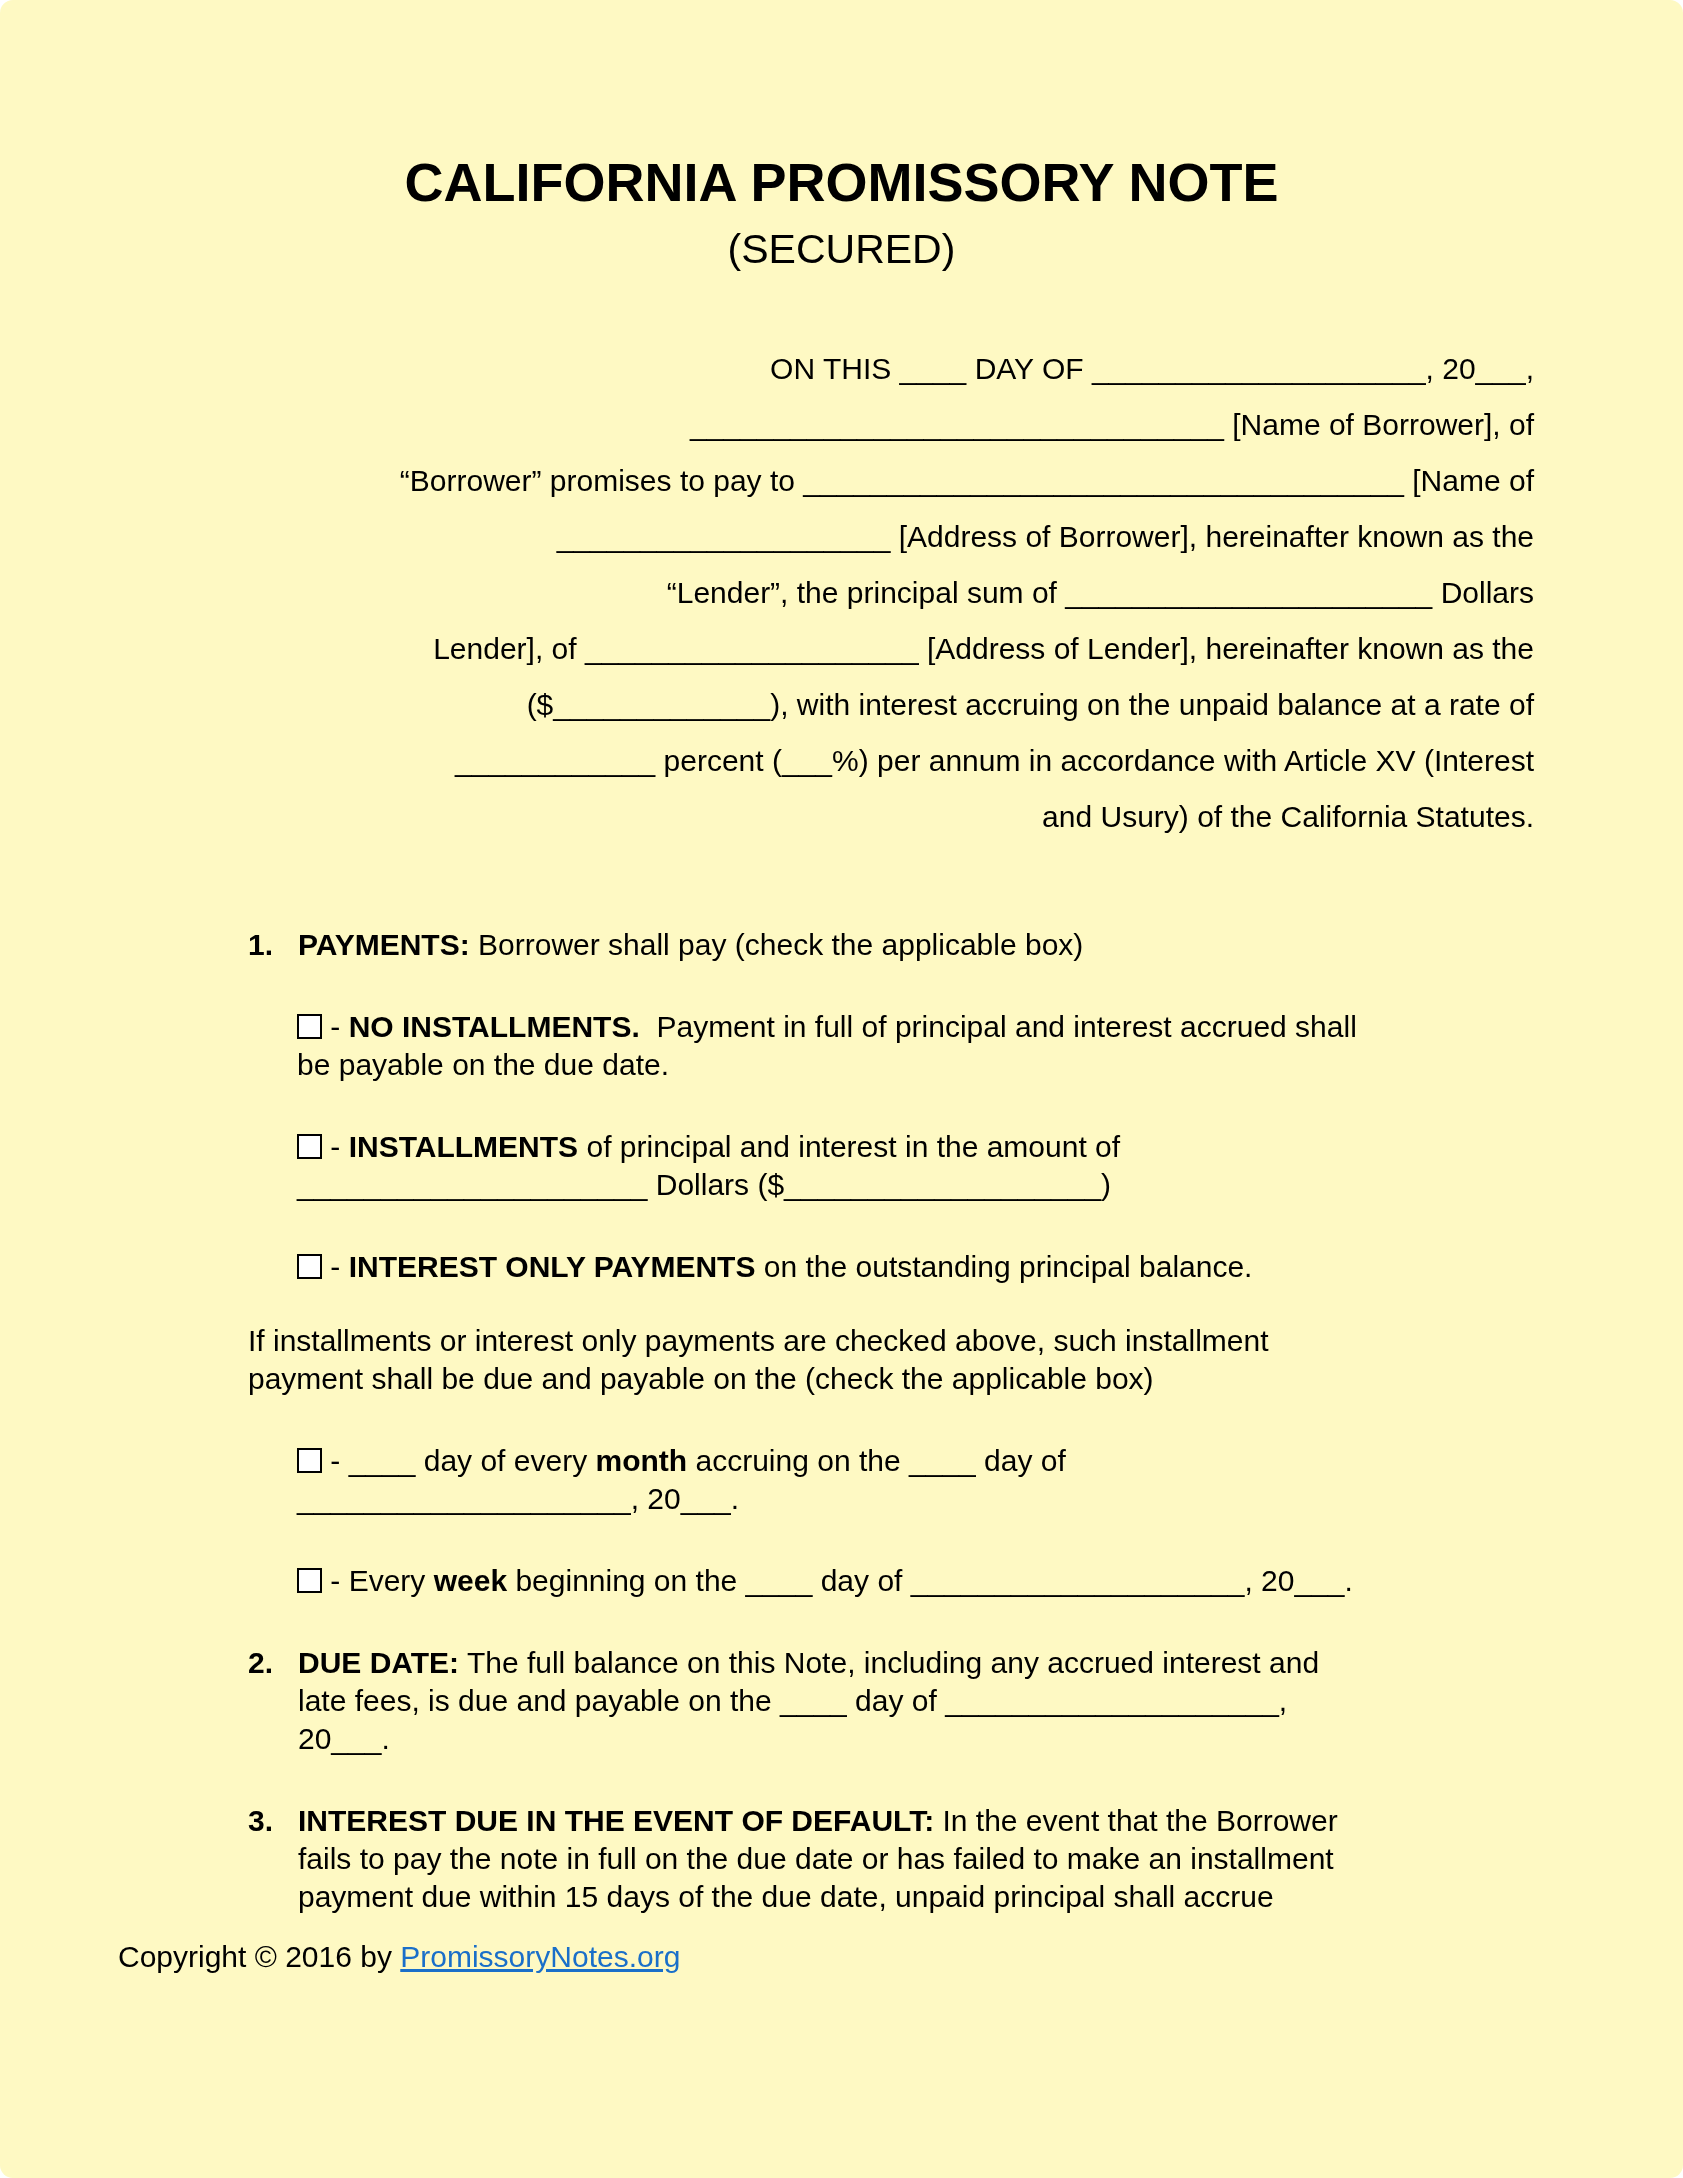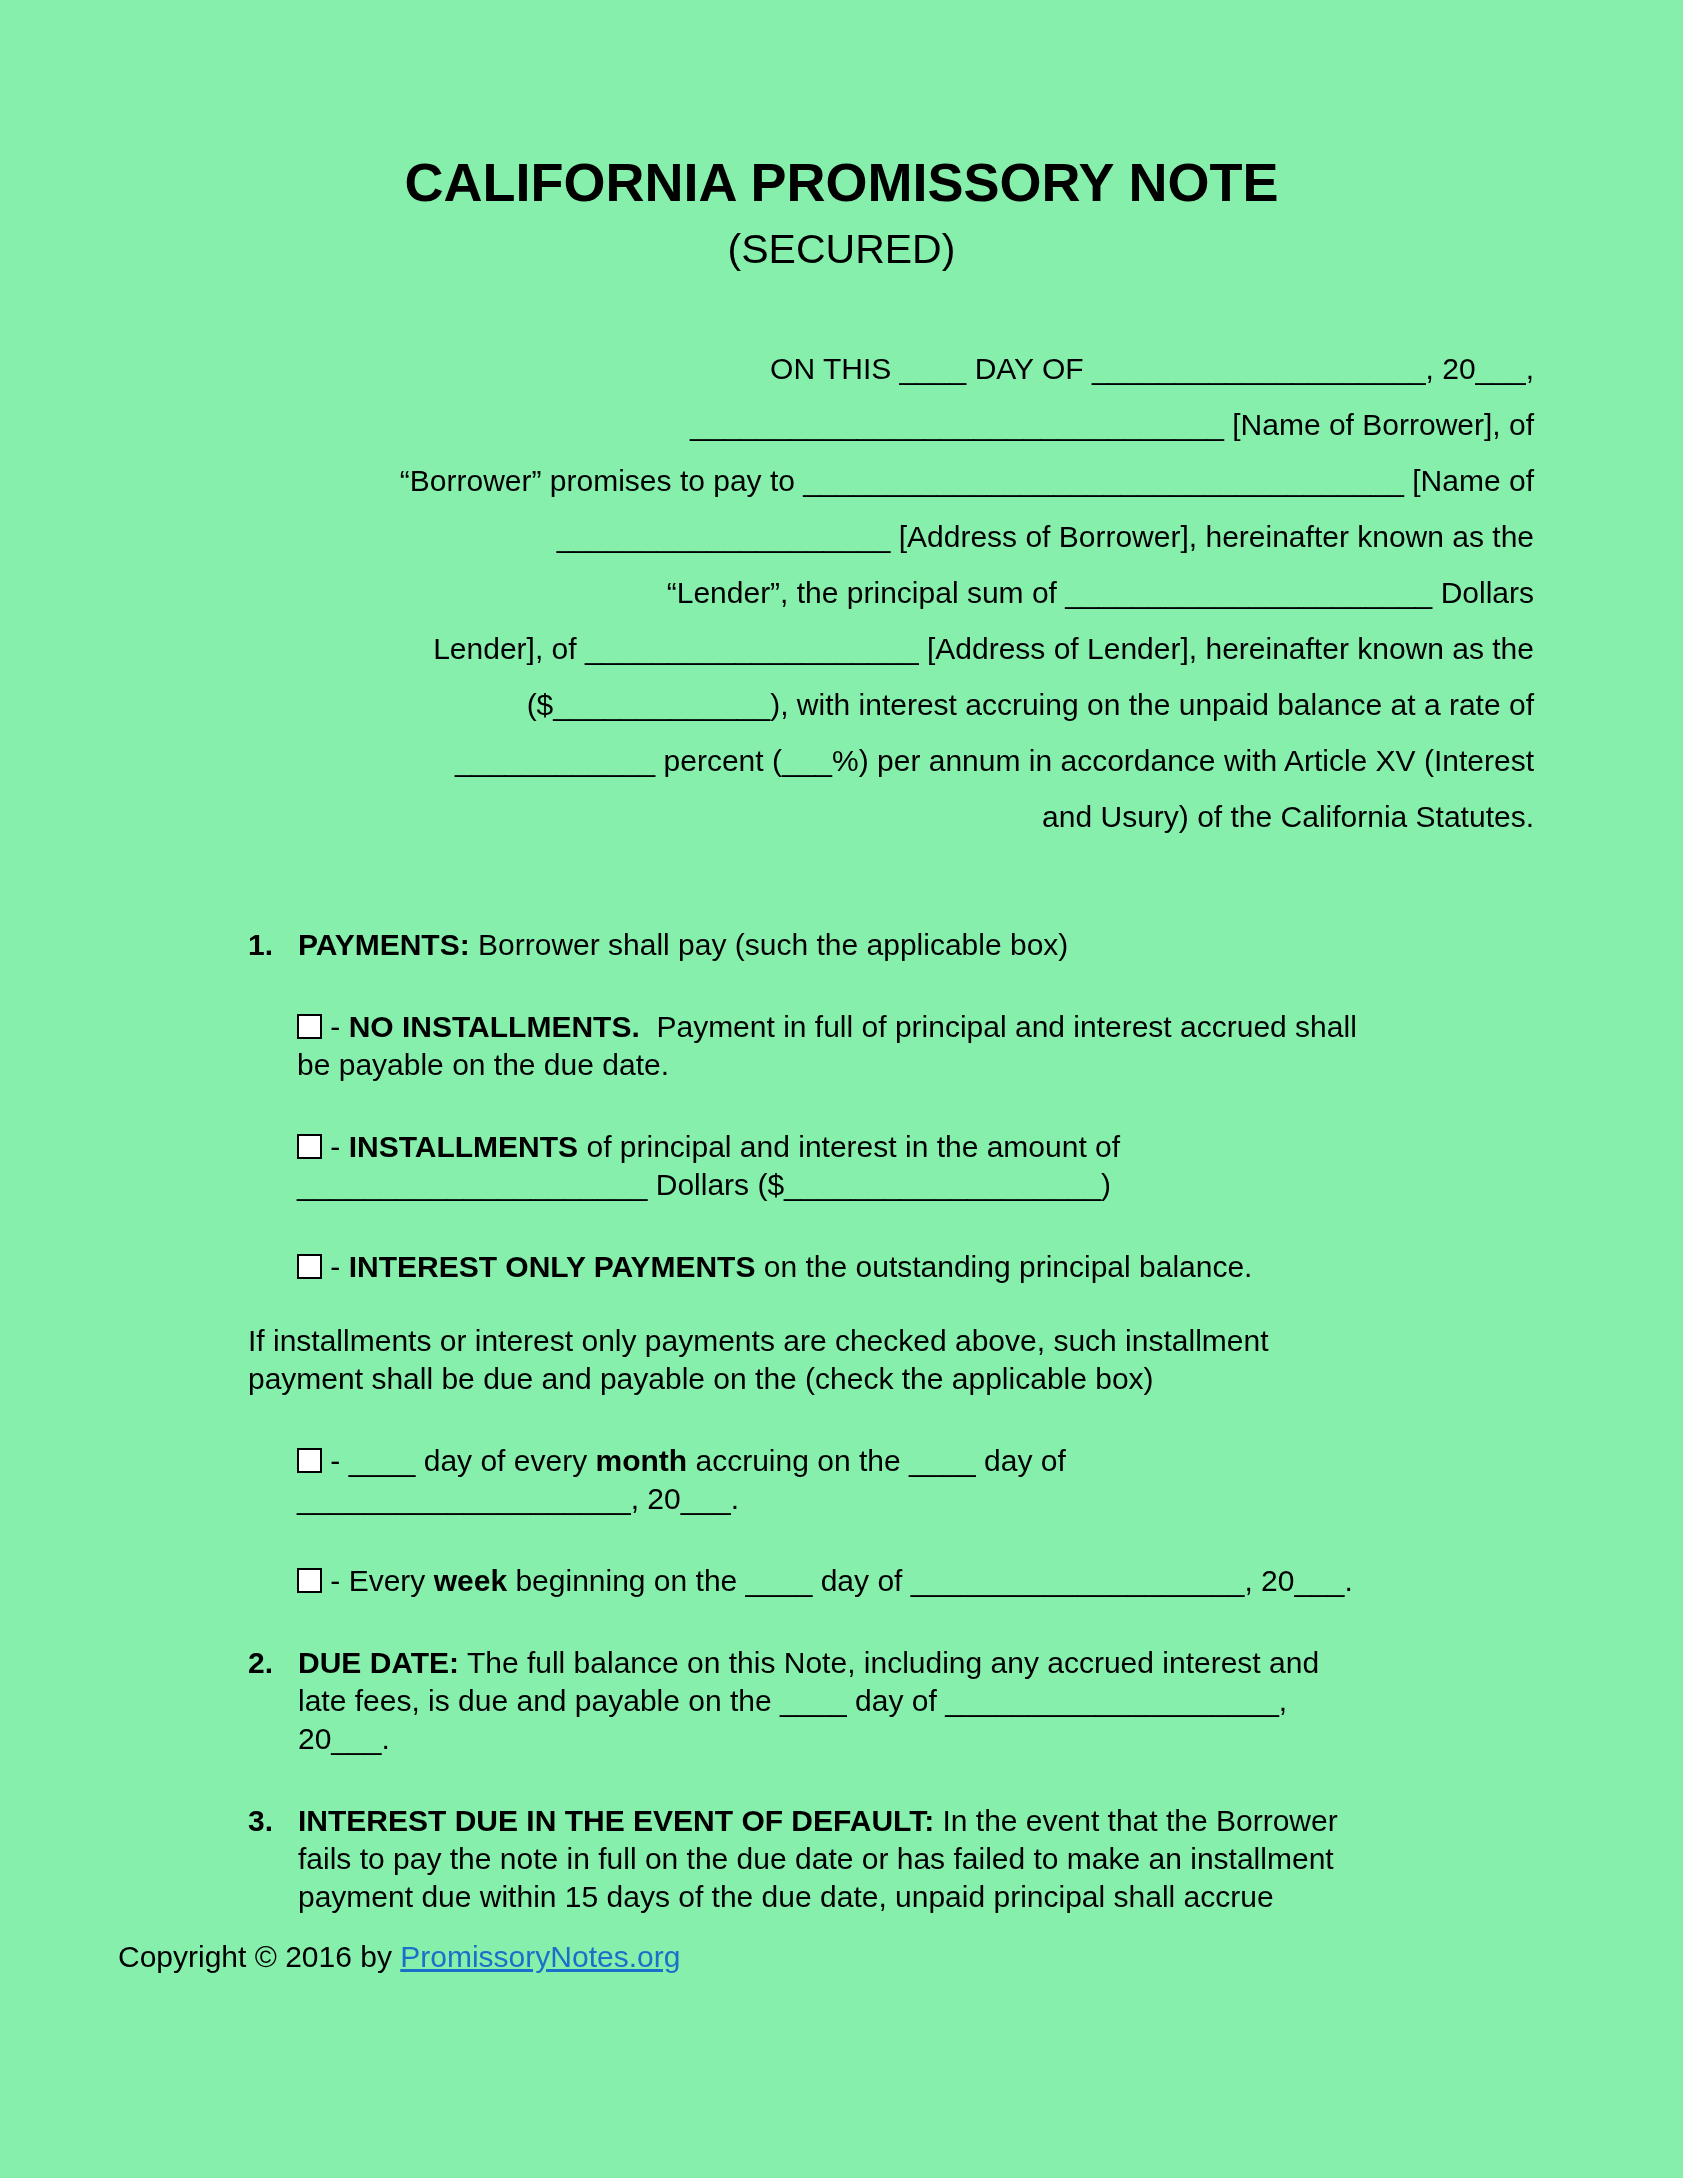--- a/index.html
+++ b/index.html
@@ -1,19 +1,19 @@
 <!DOCTYPE html>
 <html><head>
 <meta charset="utf-8">
 <style>
   html,body{margin:0;padding:0;background:#ffffff;}
   .page{
-    width:1683px;height:2178px;background:#86efac;color:#000000;
+    width:1683px;height:2178px;background:#fef9c3;color:#000000;
     font-family:"Liberation Sans",sans-serif;font-size:30px;
-    position:relative;overflow:hidden;
+    position:relative;overflow:hidden;border-radius:13px;
   }
   .title{
     font-size:54px;line-height:59px;font-weight:bold;text-align:center;
     margin:153px 0 0 0;
   }
   .subtitle{font-size:41px;line-height:46px;text-align:center;margin:14px 0 0 0;}
   .intro{margin:69px 149px 0 198px;line-height:56px;text-align:right;}
   .intro-line{white-space:nowrap;}
   .section-head{display:flex;margin:44px 89px 0 248px;line-height:38px;}
   .section-head.first{margin-top:81px;}
@@ -44,21 +44,21 @@
     <div class="intro-line">____________________ [Address of Borrower], hereinafter known as the</div>
     <div class="intro-line">“Lender”, the principal sum of ______________________ Dollars</div>
     <div class="intro-line">Lender], of ____________________ [Address of Lender], hereinafter known as the</div>
     <div class="intro-line">($_____________), with interest accruing on the unpaid balance at a rate of</div>
     <div class="intro-line">____________ percent (___%) per annum in accordance with Article XV (Interest</div>
     <div class="intro-line">and Usury) of the California Statutes.</div>
   </div>
 
   <div class="section-head first">
     <span class="num">1.</span>
-    <div class="sec-body"><span class="b">PAYMENTS:</span><span> Borrower shall pay (such the applicable box)</span></div>
+    <div class="sec-body"><span class="b">PAYMENTS:</span><span> Borrower shall pay (check the applicable box)</span></div>
   </div>
 
   <div class="cb-item"><span class="checkbox"></span><span><span> - </span><span class="b">NO INSTALLMENTS.</span><span>&nbsp; Payment in full of principal and interest accrued shall</span><br><span>be payable on the due date.</span></span></div>
 
   <div class="cb-item"><span class="checkbox"></span><span><span> - </span><span class="b">INSTALLMENTS</span><span> of principal and interest in the amount of</span><br><span>_____________________ Dollars ($___________________)</span></span></div>
 
   <div class="cb-item"><span class="checkbox"></span><span><span> - </span><span class="b">INTEREST ONLY PAYMENTS</span><span> on the outstanding principal balance.</span></span></div>
 
   <div class="note-para"><span>If installments or interest only payments are checked above, such installment</span><br><span>payment shall be due and payable on the (check the applicable box)</span></div>
 

